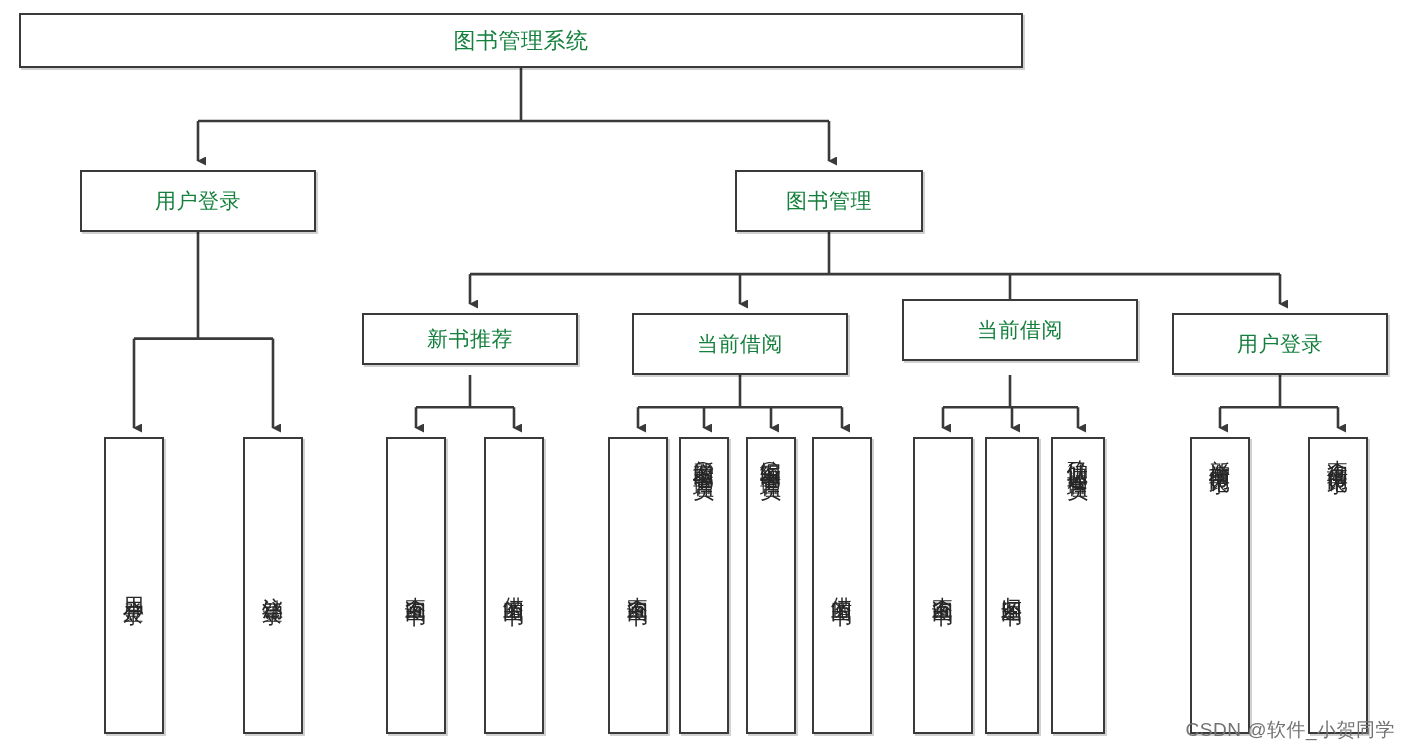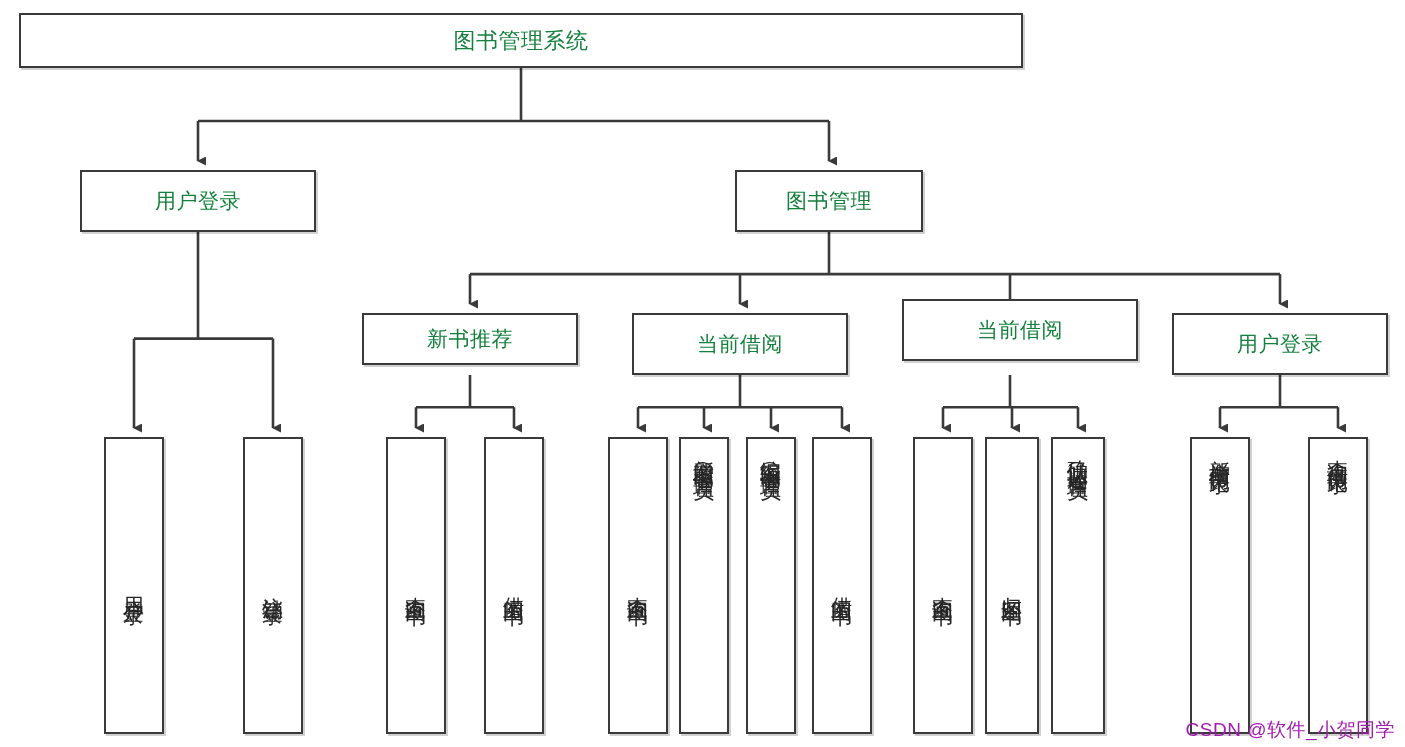--- a/index.html
+++ b/index.html
@@ -62,21 +62,21 @@
     letter-spacing: 3px;
     line-height: 1;
     white-space: nowrap;
   }
   .leaf-box.centered { align-items: center; padding-top: 0; }
   .watermark {
     position: absolute;
     right: 10px;
     bottom: 4px;
     font-size: 19px;
-    color: #a21caf;
+    color: #737373;
     white-space: nowrap;
     letter-spacing: 0.5px;
   }
 </style>
 </head>
 <body>
 
 <div id="canvas">
   <svg id="diagram-svg" viewBox="0 0 1405 747" xmlns="http://www.w3.org/2000/svg">
     <defs>

